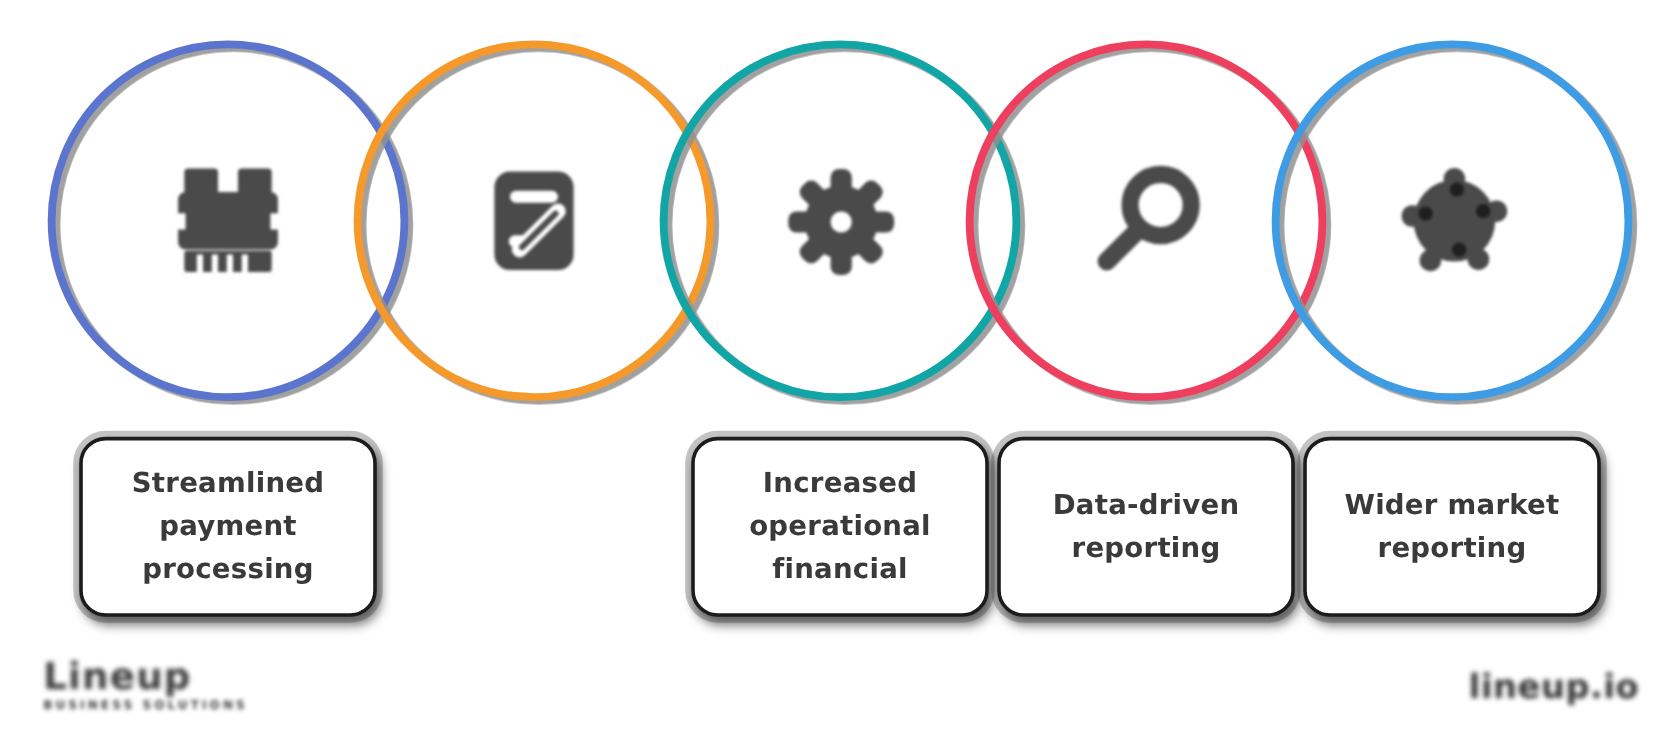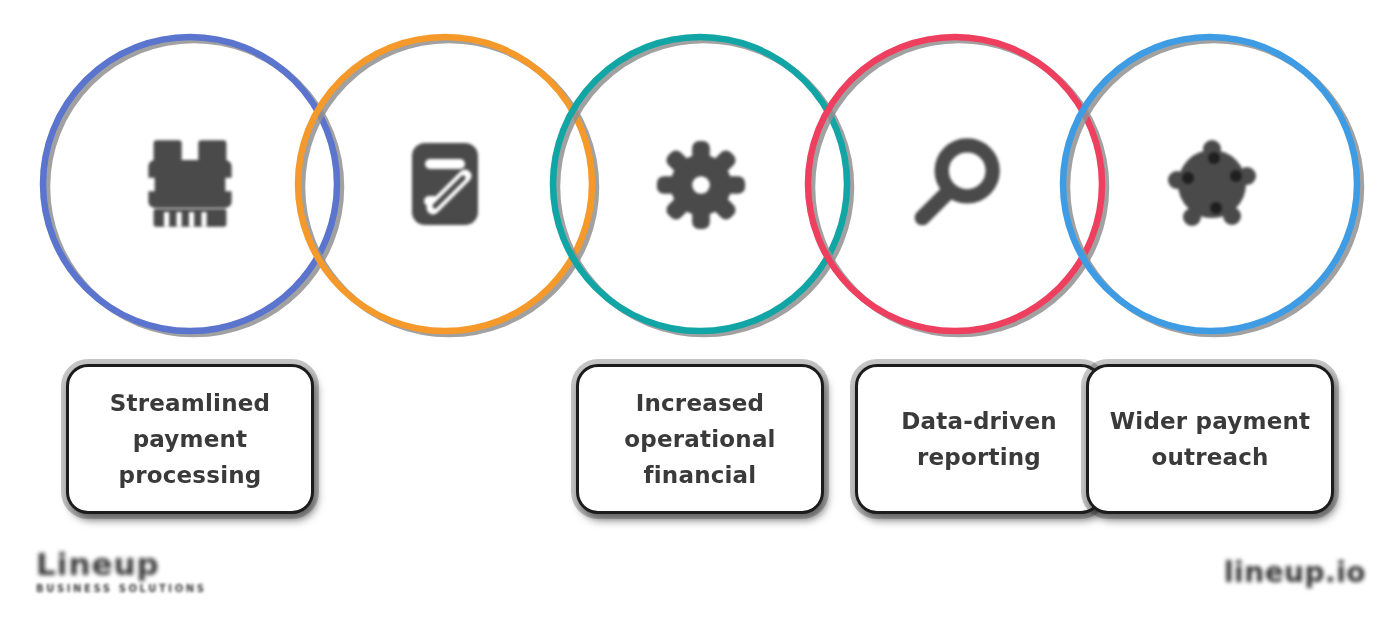--- a/index.html
+++ b/index.html
@@ -109,25 +109,25 @@
       </g>
     </svg>
   </div>
 
   <div class="card" style="left:66px">
     <div class="card-label">Streamlined payment processing</div>
   </div>
   <div class="card" style="left:576px">
     <div class="card-label">Increased operational financial</div>
   </div>
-  <div class="card" style="left:855px">
+  <div class="card" style="left:831px">
     <div class="card-label">Data-driven reporting</div>
   </div>
   <div class="card" style="left:1086px">
-    <div class="card-label">Wider payment outreach</div>
+    <div class="card-label">Wider market reporting</div>
   </div>
 
   <div class="wm-left">
     <div class="wm-logo">Lineup</div>
     <div class="wm-tagline">BUSINESS SOLUTIONS</div>
   </div>
   <div class="wm-right">lineup.io</div>
 
 </div>
 

